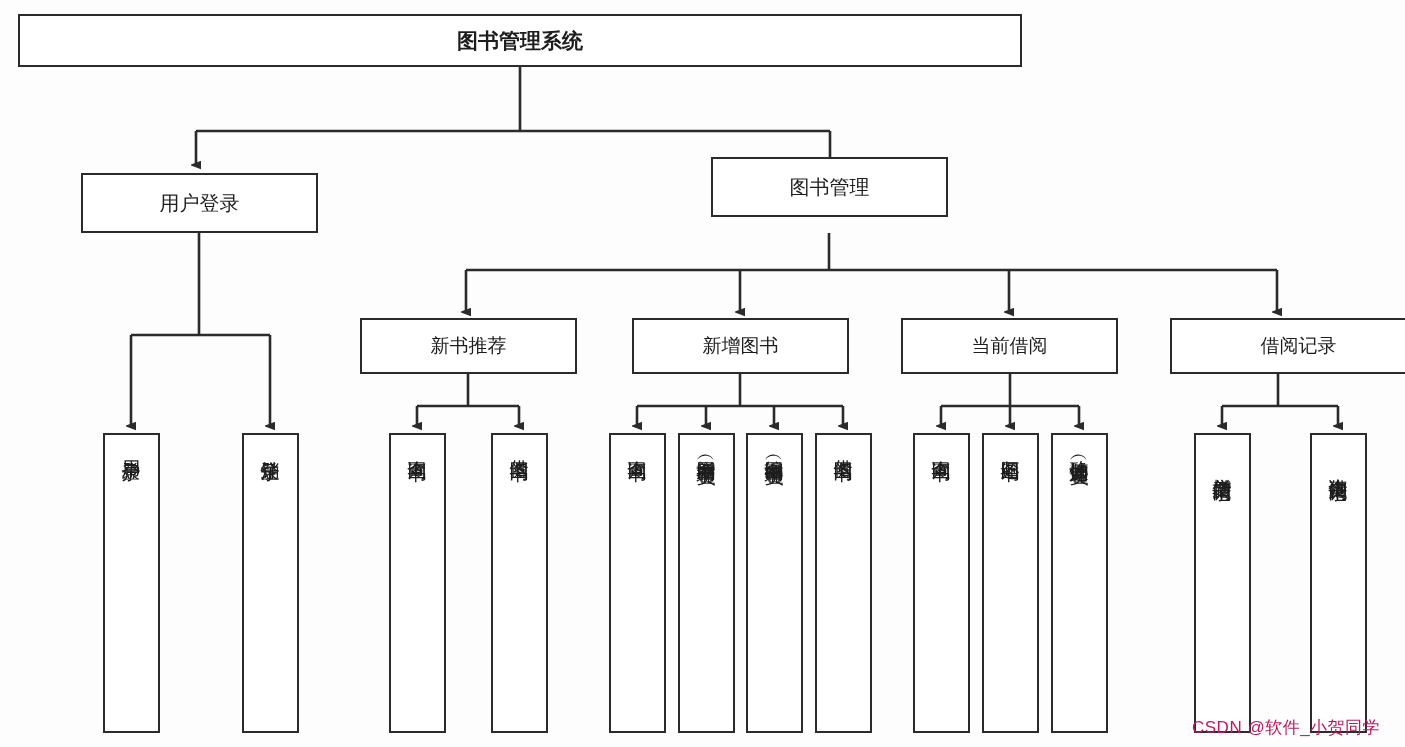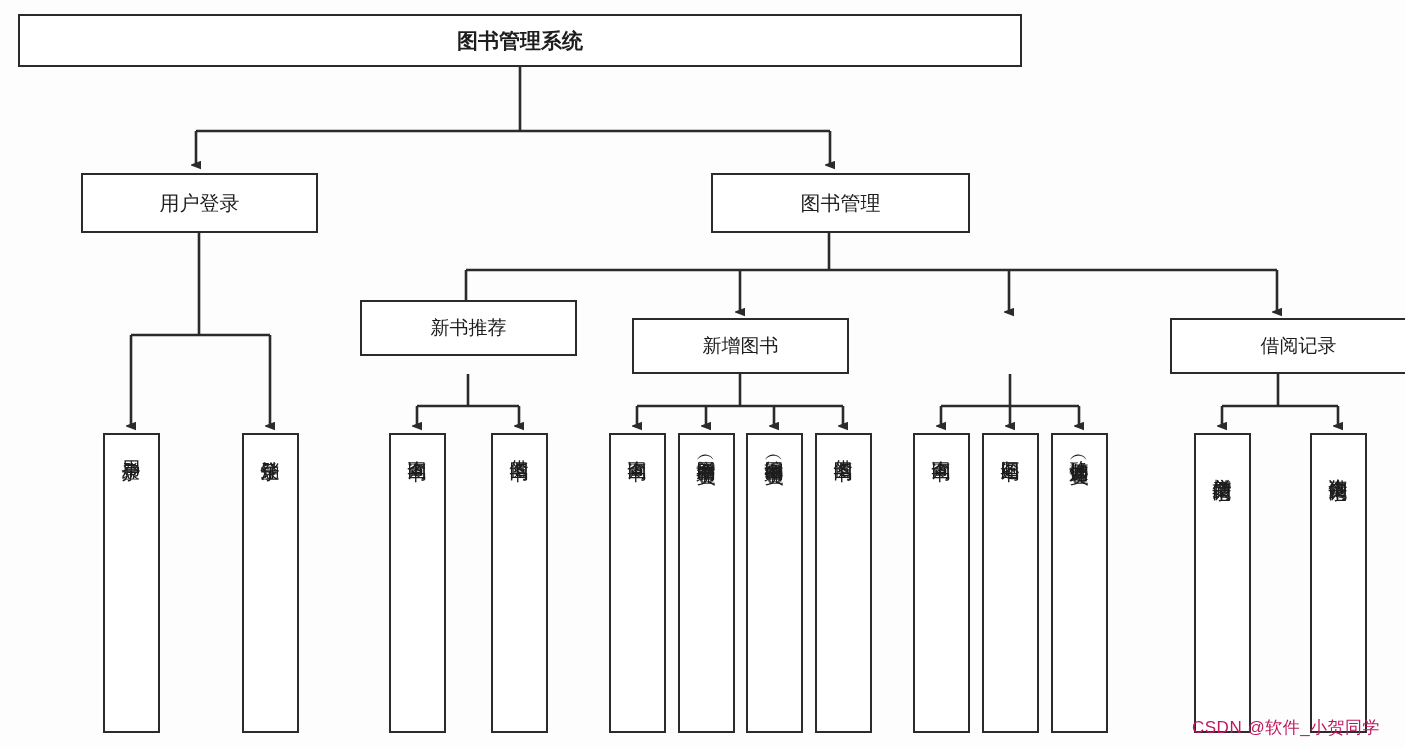--- a/index.html
+++ b/index.html
@@ -133,30 +133,33 @@
     </g>
   </svg>
 
   <div class="node root" style="left:18px; top:14px; width:1004px; height:53px;">
     <span>图书管理系统</span>
   </div>
 
   <div class="node lvl1" style="left:81px; top:173px; width:237px; height:60px;">
     <span>用户登录</span>
   </div>
-  <div class="node lvl1" style="left:711px; top:173px; width:259px; height:60px;">
+  <div class="node lvl1" style="left:711px; top:157px; width:237px; height:60px;">
     <span>图书管理</span>
   </div>
 
-  <div class="node lvl2" style="left:360px; top:300px; width:217px; height:56px;">
+  <div class="node lvl2" style="left:360px; top:318px; width:217px; height:56px;">
     <span>新书推荐</span>
   </div>
   <div class="node lvl2" style="left:632px; top:318px; width:217px; height:56px;">
     <span>新增图书</span>
   </div>
+  <div class="node lvl2" style="left:901px; top:318px; width:217px; height:56px;">
+    <span>当前借阅</span>
+  </div>
   <div class="node lvl2" style="left:1170px; top:318px; width:257px; height:56px;">
     <span>借阅记录</span>
   </div>
 
   <div class="node leaf leaf-low" style="left:103px; top:433px; width:57px; height:300px;">
     <span class="vtext">用户登录</span>
   </div>
   <div class="node leaf leaf-low" style="left:242px; top:433px; width:57px; height:300px;">
     <span class="vtext">注销登录</span>
   </div>

